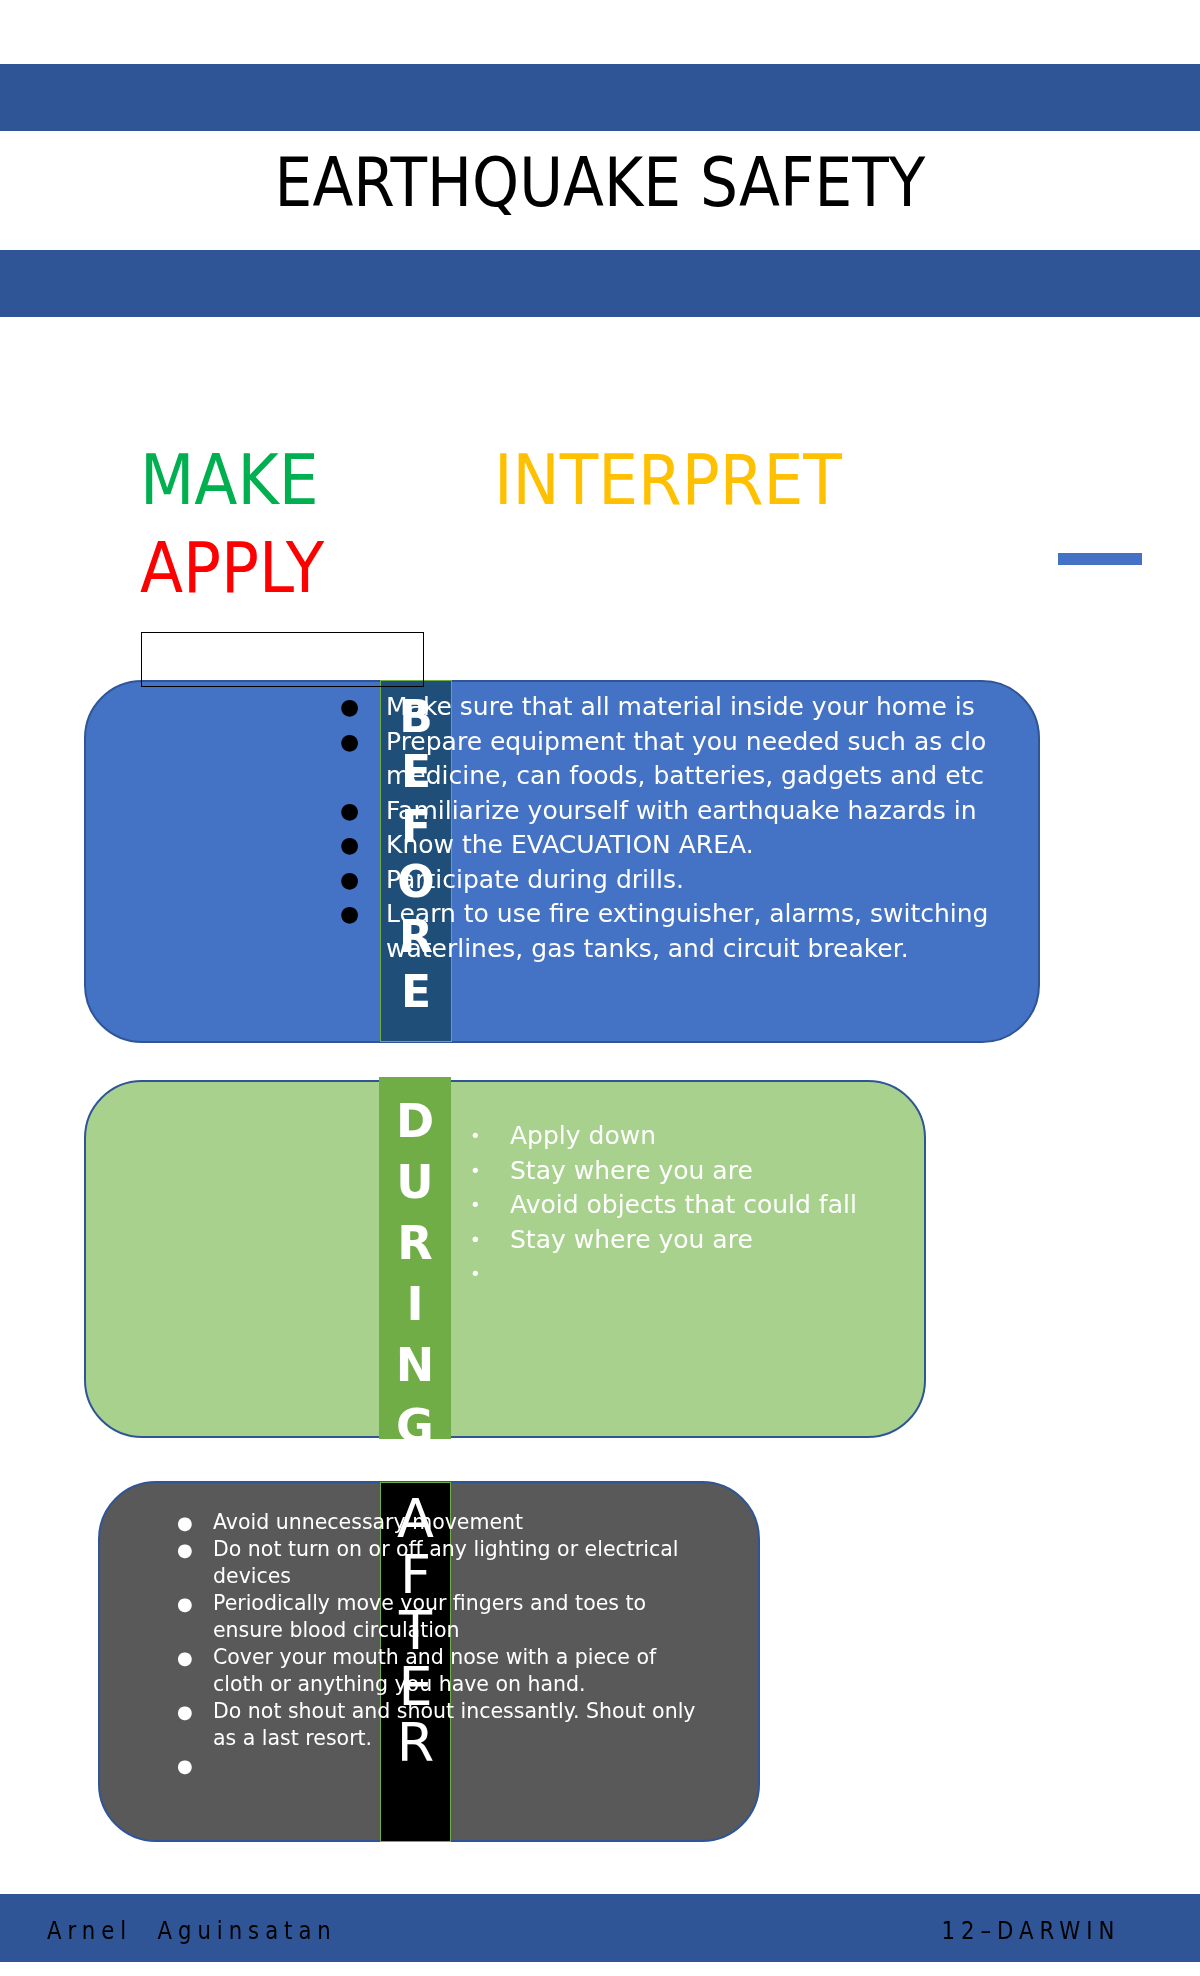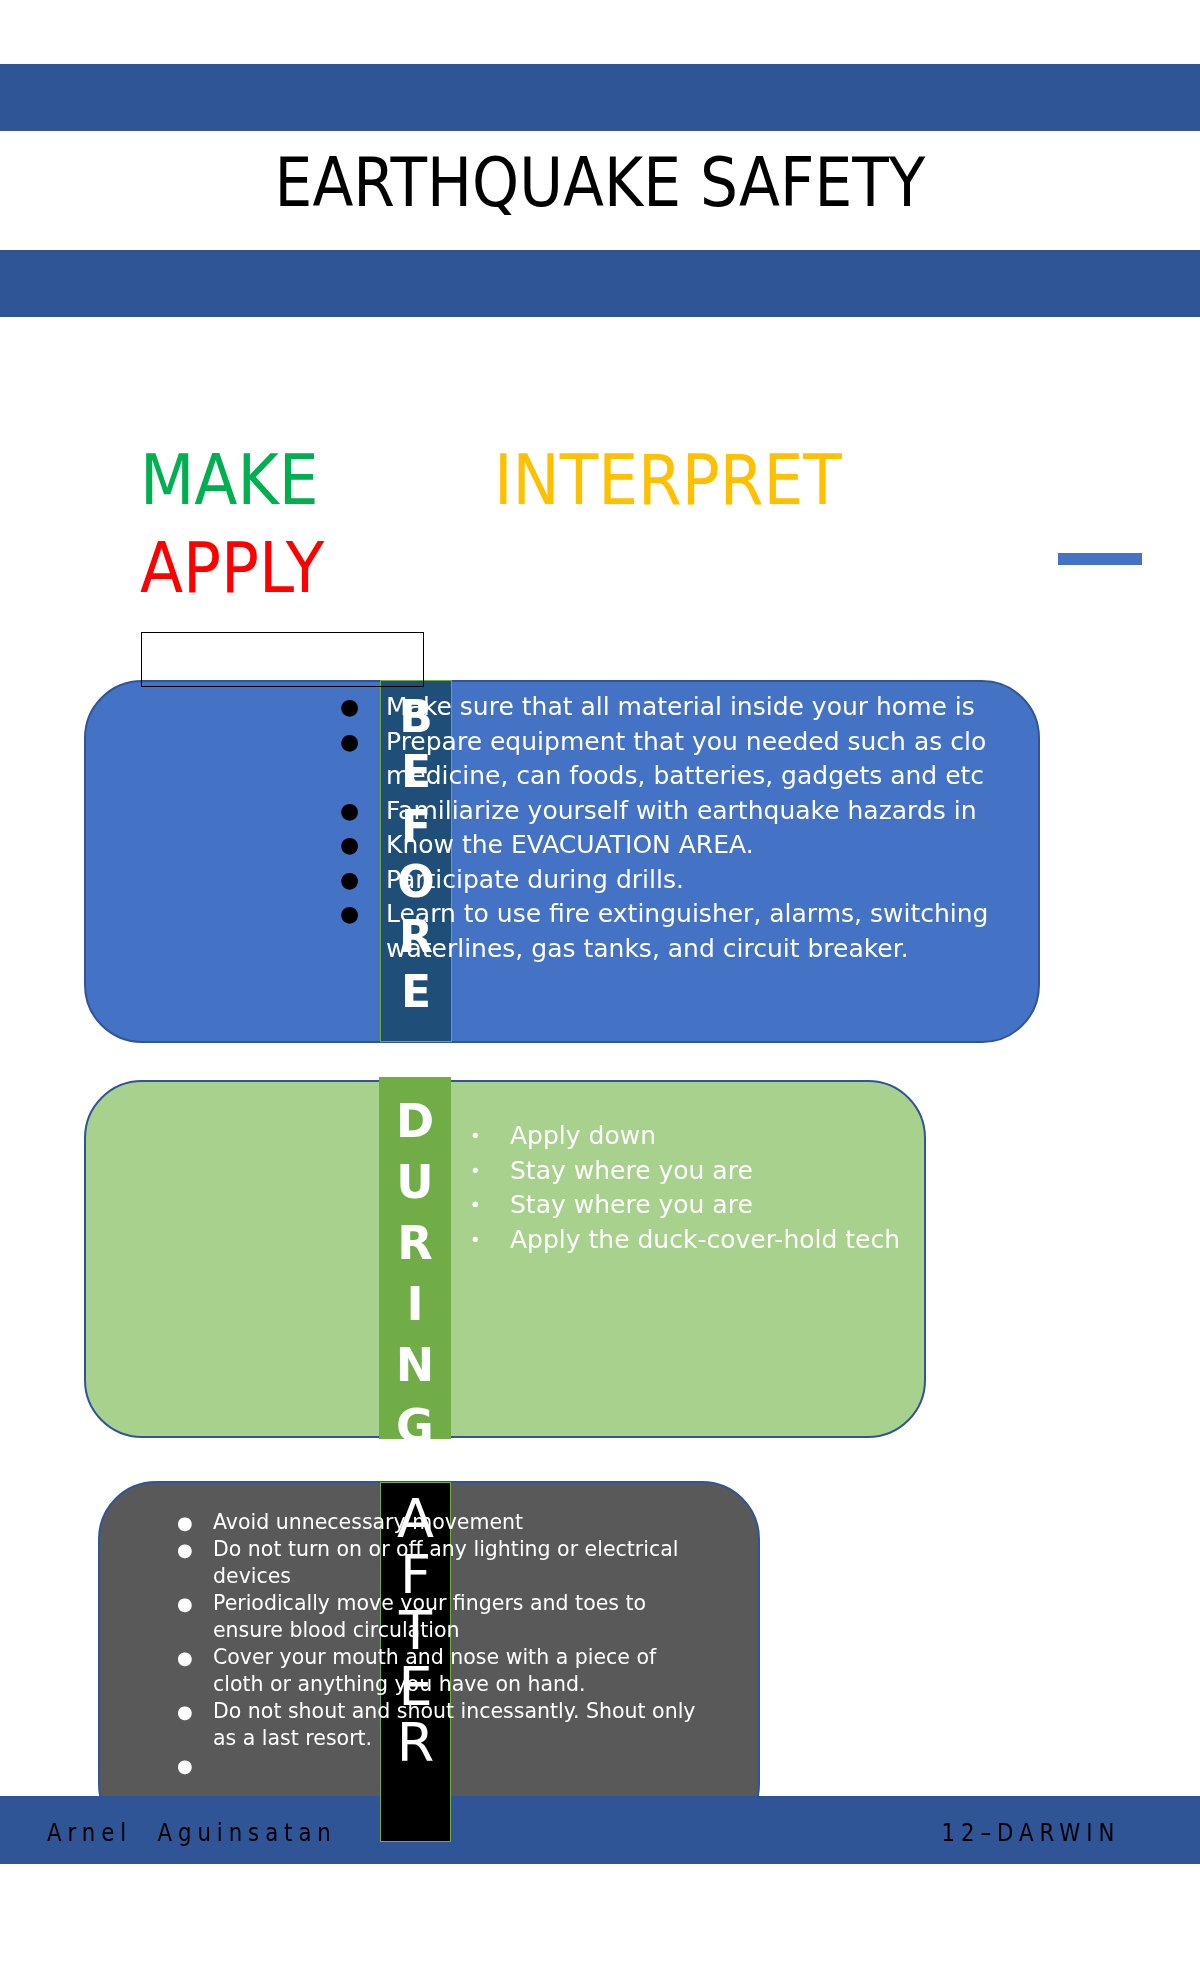--- a/index.html
+++ b/index.html
@@ -51,21 +51,21 @@
 
     .list-during { left: 426px; top: 1120px; width: 500px; font-size: 25px; line-height: 34.5px; }
     .list-during li .bul { left: -40px; color: #fff; font-size: 18px; }
     .list-during li span.t { white-space: nowrap; }
 
     .list-after { left: 213px; top: 1509px; width: 500px; font-size: 20.5px; line-height: 27px; z-index: 6; }
     .list-after li .bul { left: -36px; color: #fff; font-size: 18px; }
 
     .list-before li span.t { display: block; }
 
-    .footer { position: absolute; left: 0; top: 1796px; width: 1200px; height: 68px; background: #2f5597; }
+    .footer { position: absolute; left: 0; top: 1894px; width: 1200px; height: 68px; background: #2f5597; }
     .footer-name { position: absolute; left: 47px; top: 22px; font-size: 25px; letter-spacing: 7px; color: #000; transform: scaleX(0.85); transform-origin: left top; white-space: pre; }
     .footer-class { position: absolute; right: 80px; top: 22px; font-size: 25px; letter-spacing: 7px; color: #000; transform: scaleX(0.85); transform-origin: right top; white-space: pre; }
   </style>
 </head>
 <body>
 
 <div class="band band-top"></div>
 <div class="title-wrap">
   <div class="title">EARTHQUAKE SAFETY PLAN</div>
 </div>
@@ -122,24 +122,24 @@
   <span>U</span>
   <span>R</span>
   <span>I</span>
   <span>N</span>
   <span>G</span>
 </div>
 <div class="clip-during">
   <ul class="list list-during" style="left:426px; top:39px;">
     <li><span class="bul">•</span><span class="t">Apply down</span></li>
     <li><span class="bul">•</span><span class="t">Stay where you are</span></li>
-    <li><span class="bul">•</span></li>
+    <li><span class="bul">•</span><span class="t">Avoid objects that could fall</span></li>
     <li><span class="bul">•</span></li>
     <li><span class="bul">•</span><span class="t">Stay where you are</span></li>
-    <li><span class="bul">•</span><span class="t">Apply the duck-cover-hold tech</span></li>
+    <li><span class="bul">•</span></li>
   </ul>
 </div>
 
 <div class="card card-after"></div>
 <div class="strip strip-after">
   <span>A</span>
   <span>F</span>
   <span>T</span>
   <span>E</span>
   <span>R</span>

